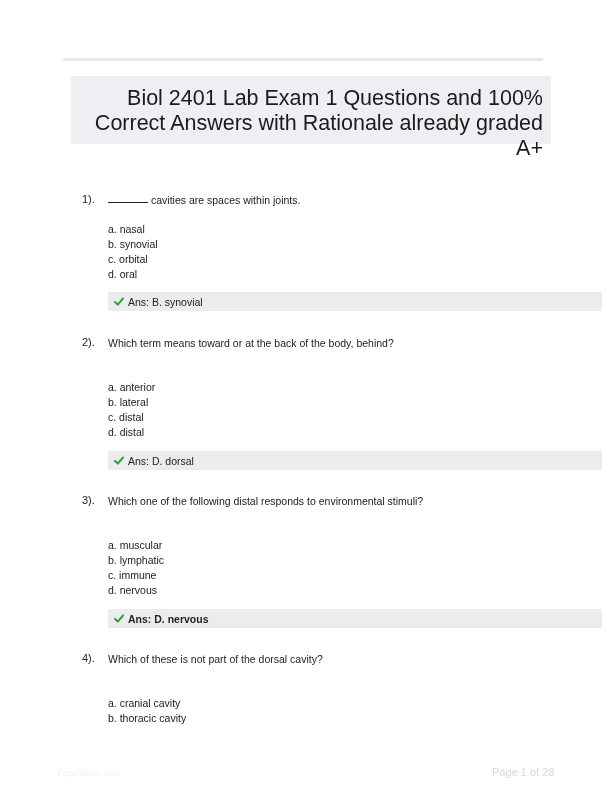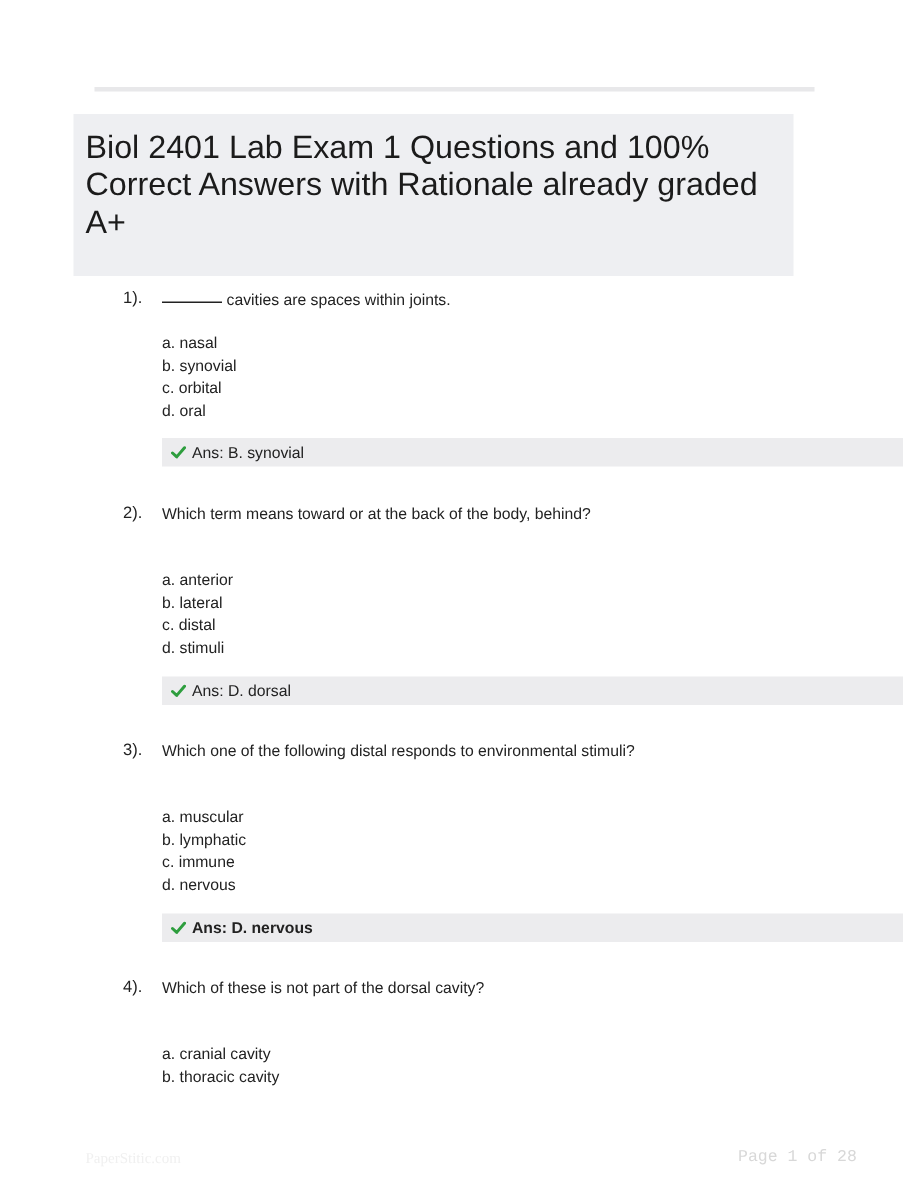--- a/index.html
+++ b/index.html
@@ -18,27 +18,28 @@
     .top-rule {
       position: absolute;
       left: 63px;
       top: 58px;
       width: 480px;
       height: 3px;
       background: #e8e8ea;
     }
     .title-box {
       position: absolute;
-      left: 49px;
+      left: 71px;
       top: 76px;
       width: 480px;
-      height: 108px;
+      height: 68px;
       background: #eeeff2;
       box-sizing: border-box;
       padding: 10px 8px 0 8px;
+      text-align: right;
     }
     .title-text {
       font-size: 21.5px;
       line-height: 25px;
       color: #1b1b1b;
       margin: 0;
       font-weight: normal;
       white-space: pre-line;
     }
     .question {
@@ -102,21 +103,21 @@
       left: 57px;
       top: 767px;
       font-family: "Liberation Serif", serif;
       font-size: 10px;
       color: #f0f0f0;
     }
     .footer-right {
       position: absolute;
       left: 492px;
       top: 766px;
-      font-family: Liberation Mono, monospace;
+      font-family: Liberation Sans, sans-serif;
       font-size: 11px;
       color: #d8d8d8;
     }
   </style>
 </head>
 <body>
 
 <div class="top-rule"></div>
 
 <div class="title-box">
@@ -142,21 +143,21 @@
   </div>
 </div>
 
 <div class="question" style="top:336px;">
   <span class="q-num">2).</span>
   <span class="q-text">Which term means toward or at the back of the body, behind?</span>
   <ul class="options" style="top:44px;">
     <li>a. anterior</li>
     <li>b. lateral</li>
     <li>c. distal</li>
-    <li>d. stimuli</li>
+    <li>d. distal</li>
   </ul>
   <div class="answer-box" style="top:115px;">
     <svg class="check-icon" viewBox="0 0 10 9">
         <path d="M1 5 L3.8 7.6 L9 1.5" fill="none" stroke="#2e9e3e" stroke-width="2" stroke-linecap="round" stroke-linejoin="round"></path>
       </svg>
     <span>Ans: D. dorsal</span>
   </div>
 </div>
 
 <div class="question" style="top:494px;">

